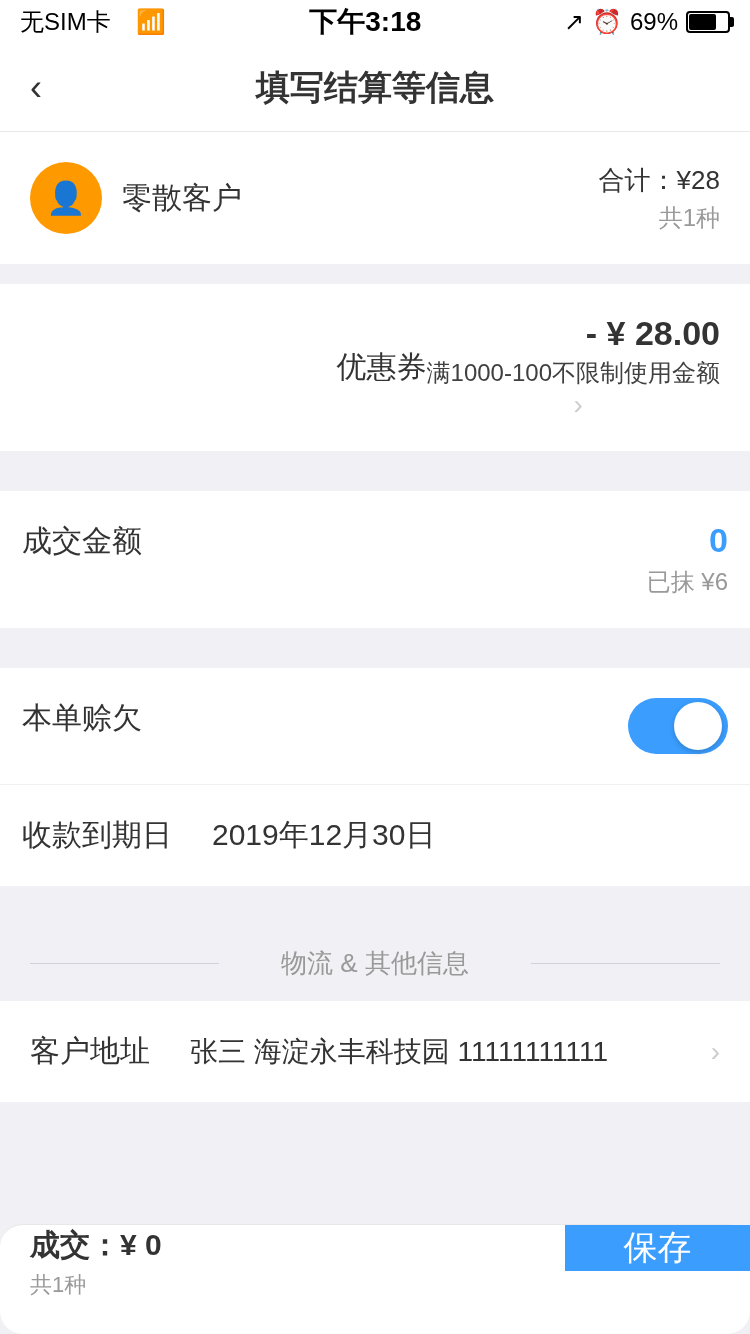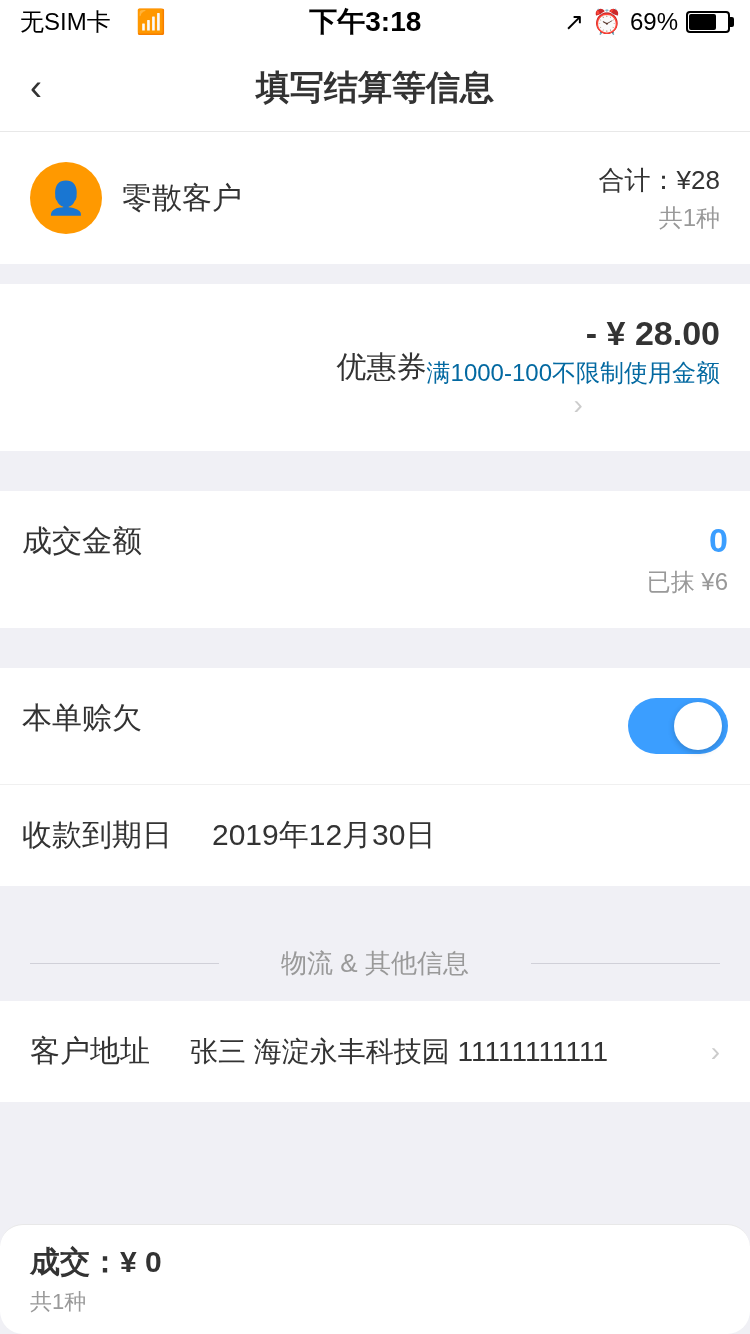--- a/index.html
+++ b/index.html
@@ -118,21 +118,21 @@
     
     .coupon-row {
       display: flex;
       align-items: center;
       justify-content: flex-end;
       padding: 30px 30px;
     }
     .coupon-label { font-size: 30px; color: #333; }
     .coupon-right { text-align: right; flex-direction: column; }
     .coupon-amount { font-size: 34px; font-weight: 600; color: #333; }
-    .coupon-desc { font-size: 24px; color: #0369a1; margin-top: 4px; }
+    .coupon-desc { font-size: 24px; color: #404040; margin-top: 4px; }
     .chevron-right {
       color: #ccc; font-size: 28px; margin-left: 10px;
       display: inline-block;
     }
 
     
     .field-label { font-size: 30px; color: #333; min-width: 160px; }
     .field-value { font-size: 30px; color: #333; }
     .field-value-blue { font-size: 34px; color: #3b9eff; font-weight: 600; }
     .field-sub { font-size: 24px; color: #999; margin-top: 6px; }
@@ -201,21 +201,21 @@
     }
     .address-label { font-size: 30px; color: #333; min-width: 120px; }
     .address-value { font-size: 28px; color: #333; flex: 1; padding-left: 40px; }
 
     
     .bottom-bar {
       position: fixed;
       bottom: 0; left: 0; width: 750px;
       height: 110px;
       display: flex;
-      align-items: center;
+      align-items: flex-start;
       background: #fff;
       border-top: 1px solid #e8e8e8;
       border-radius: 23px;
     }
     .bottom-info {
       flex: 1;
       display: flex;
       flex-direction: column;
       justify-content: center;
       padding: 0 30px;
@@ -357,13 +357,14 @@
 
 </div>
 
 <div class="bottom-bar">
   <div class="bottom-info">
     <div class="bottom-deal">
       <span>成交：</span><span>¥ 0</span>
     </div>
     <div class="bottom-count">共1种</div>
   </div>
+  <button class="btn-save">保存</button>
 </div>
 
 </body></html>

